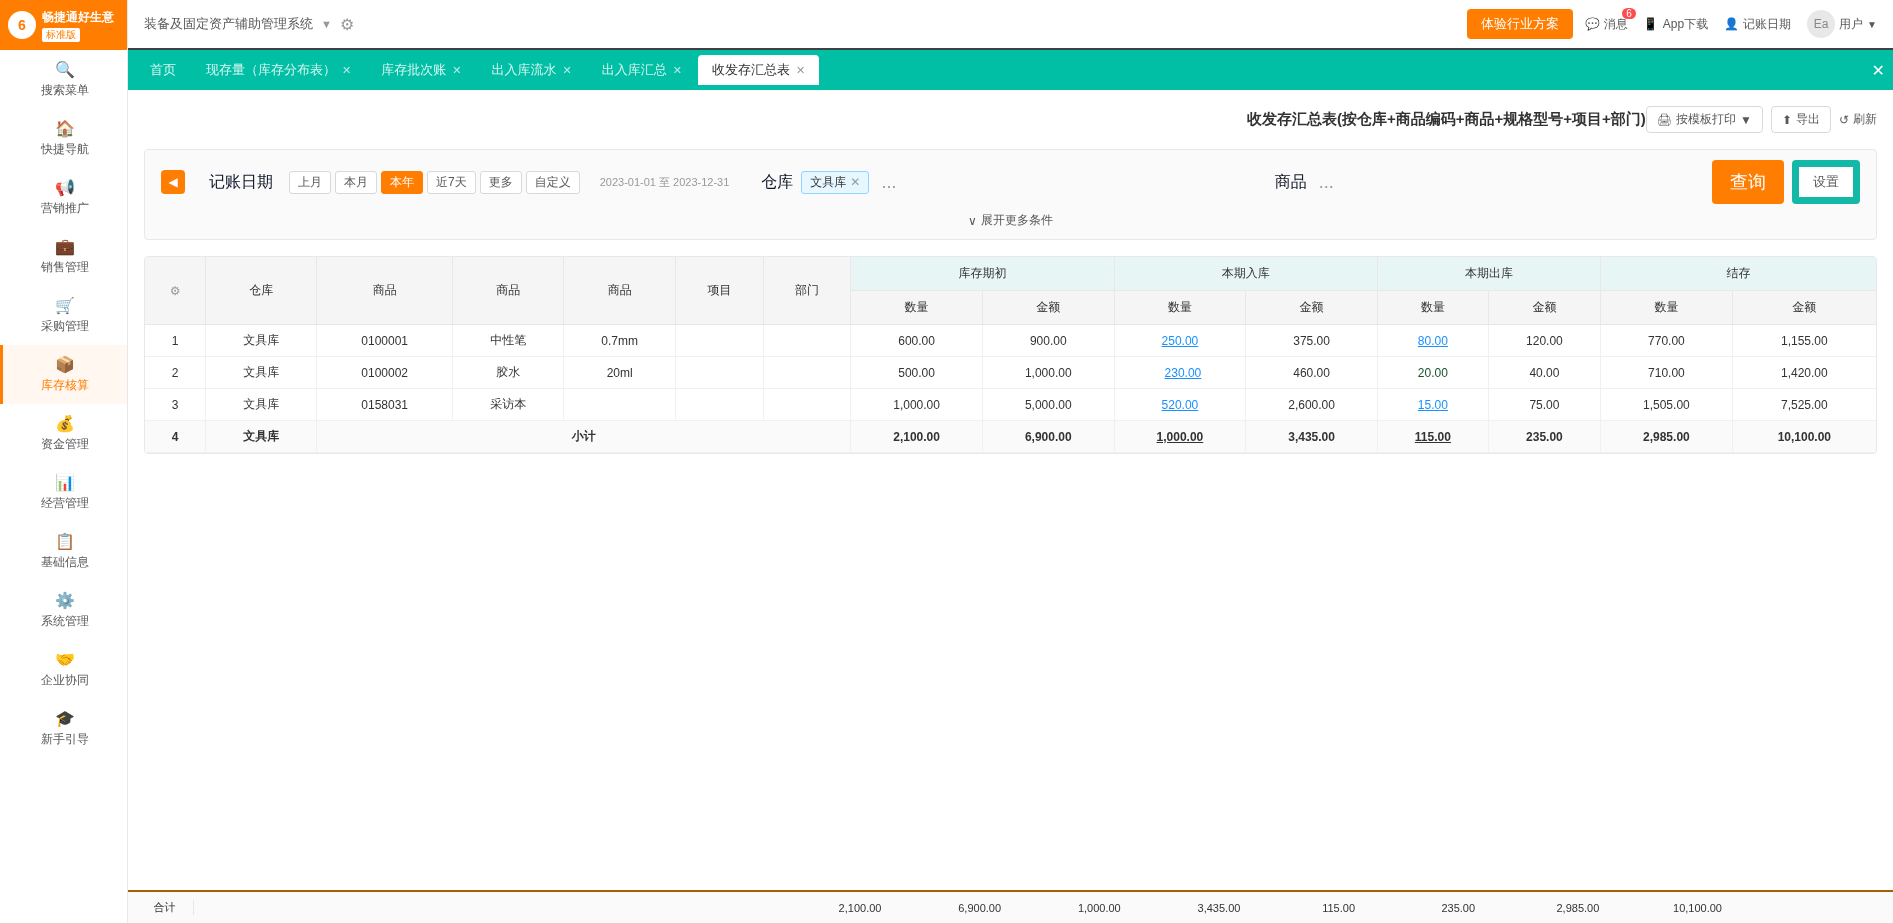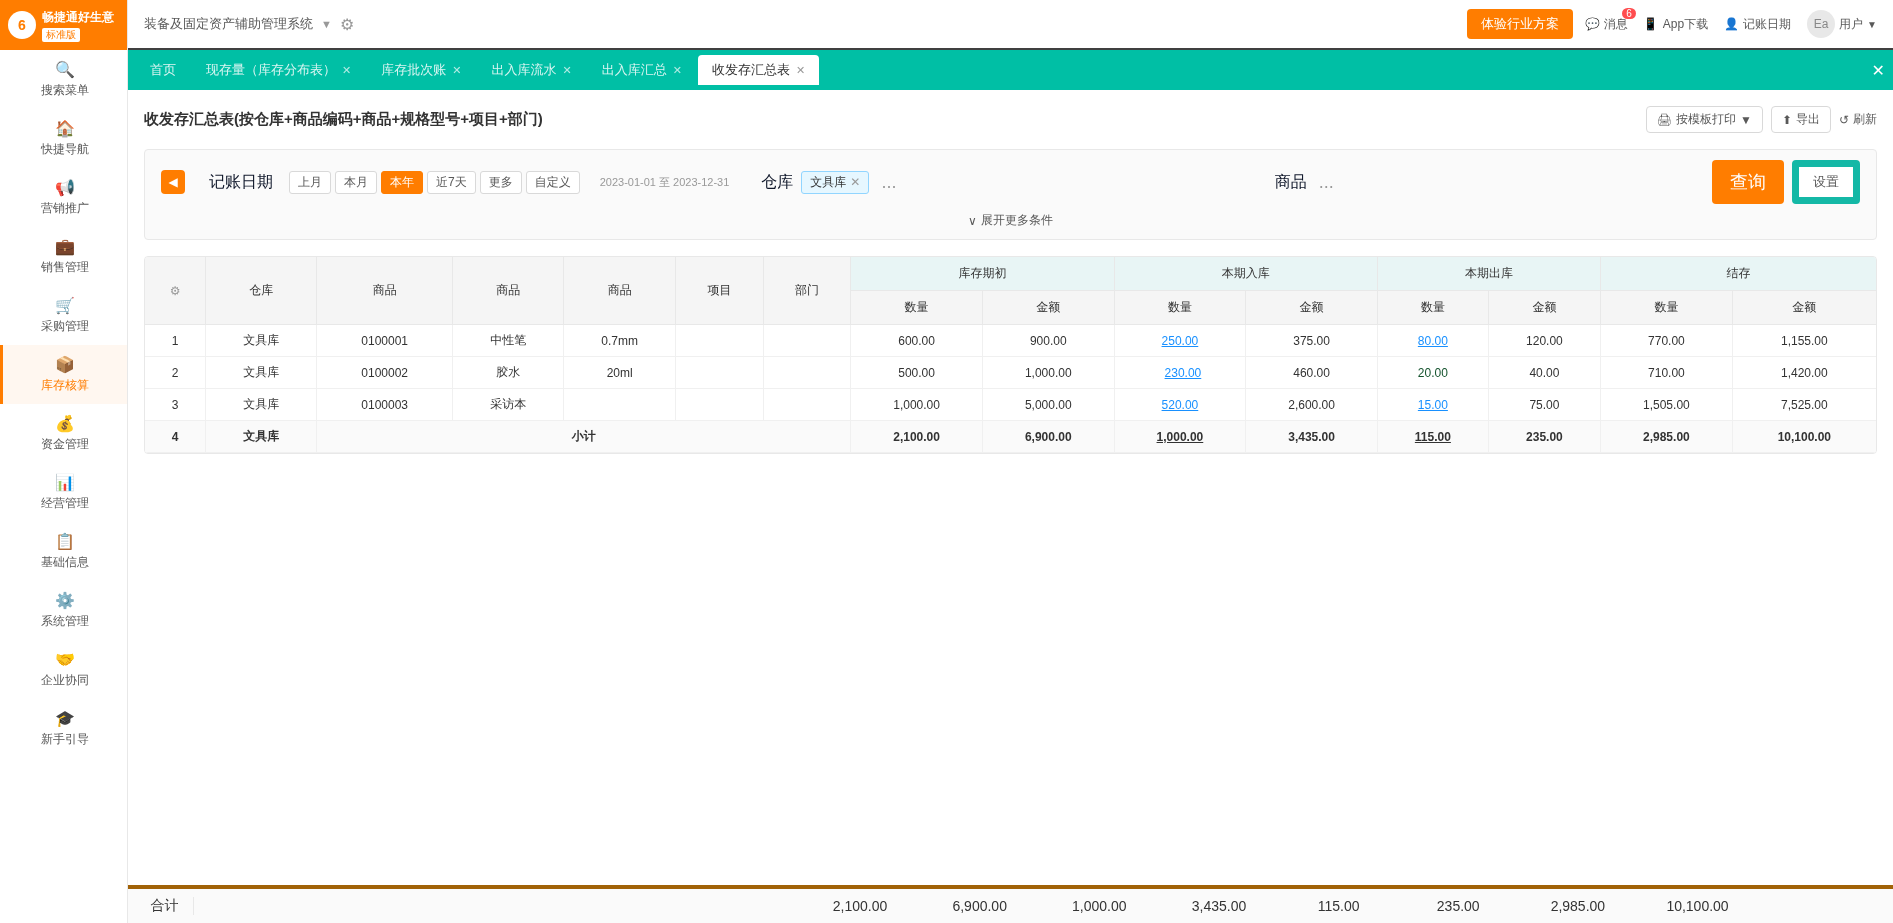--- a/index.html
+++ b/index.html
@@ -30,21 +30,21 @@
     .tab { display: flex; align-items: center; gap: 4px; padding: 6px 14px; border-radius: 4px 4px 0 0; cursor: pointer; font-size: 13px; color: rgba(255,255,255,0.85); background: transparent; white-space: nowrap; }
     .tab.active { background: #fff; color: #333; }
     .tab-close { font-size: 11px; color: rgba(255,255,255,0.7); cursor: pointer; margin-left: 2px; }
     .tab.active .tab-close { color: #999; }
     .tab-bar-close { margin-left: auto; color: #fff; cursor: pointer; font-size: 16px; }
 
     
     .content { flex: 1; background: #fff; overflow-y: auto; padding: 16px; }
 
     
-    .page-title { font-size: 15px; font-weight: bold; color: #333; margin-bottom: 16px; display: flex; align-items: center; justify-content: space-between; }
+    .page-title { font-size: 15px; font-weight: bold; color: #333; margin-bottom: 16px; display: flex; align-items: center; justify-content: flex-end; }
     .page-actions { display: flex; gap: 8px; }
     .btn-action { display: flex; align-items: center; gap: 4px; border: 1px solid #d9d9d9; background: #fff; border-radius: 4px; padding: 4px 10px; cursor: pointer; font-size: 12px; color: #595959; }
     .btn-refresh { display: flex; align-items: center; gap: 4px; border: none; background: transparent; cursor: pointer; font-size: 12px; color: #595959; }
 
     
     .filter-area { background: #fafafa; border: 1px solid #e8e8e8; border-radius: 4px; padding: 10px 16px; margin-bottom: 16px; }
     .filter-row { display: flex; align-items: center; gap: 16px; flex-wrap: wrap; }
     .filter-collapse { width: 24px; height: 24px; background: #ff7d00; color: #fff; border-radius: 4px; display: flex; align-items: center; justify-content: center; cursor: pointer; font-size: 12px; margin-right: 8px; flex-shrink: 0; }
     .filter-label { color: #0f172a; font-size: 16px; white-space: nowrap; }
     .filter-date-btns { display: flex; gap: 4px; }
@@ -66,21 +66,21 @@
     thead tr { background: #f5f5f5; }
     th { padding: 8px 10px; text-align: center; border-bottom: 1px solid #e8e8e8; border-right: 1px solid #e8e8e8; font-weight: 500; color: #333; white-space: nowrap; font-size: 12px; }
     th:last-child { border-right: none; }
     td { padding: 7px 10px; text-align: center; border-bottom: 1px solid #f0f0f0; border-right: 1px solid #f0f0f0; font-size: 12px; color: #333; white-space: nowrap; }
     td:last-child { border-right: none; }
     tbody tr.subtotal { background: #fafafa; font-weight: bold; }
     .header-group { background: #e8f5f5; }
     .settings-icon { color: #999; cursor: pointer; }
 
     
-    .total-bar { background: #fafafa; border-top: 4px solid #a16207; padding: 8px 16px; display: flex; align-items: center; font-size: 14px; font-weight: 500; }
+    .total-bar { background: #fafafa; border-top: 2px solid #a16207; padding: 8px 16px; display: flex; align-items: center; font-size: 11px; font-weight: 500; }
   </style>
 </head>
 <body>
 
 <div class="sidebar">
   <div class="sidebar-logo">
     <div class="sidebar-logo-icon">6</div>
     <div>
       <div style="color:#fff;font-size:12px;font-weight:bold;">畅捷通好生意</div>
       <div style="display:inline-block;background:#fff;color:#ff7d00;font-size:10px;border-radius:2px;padding:0 4px;margin-top:2px;">标准版</div>
@@ -310,21 +310,21 @@
         <td style="color:#1890ff;text-decoration:underline;cursor:pointer;padding-left:16px;">230.00</td>
         <td>460.00</td>
         <td style="color:#14532d;cursor:pointer;">20.00</td>
         <td>40.00</td>
         <td>710.00</td>
         <td>1,420.00</td>
       </tr>
             <tr>
         <td>3</td>
         <td>文具库</td>
-        <td>0100003</td>
+        <td>0158031</td>
         <td>采访本</td>
         <td></td>
         <td></td>
         <td></td>
         <td>1,000.00</td>
         <td>5,000.00</td>
         <td style="color:#1890ff;text-decoration:underline;cursor:pointer;">520.00</td>
         <td>2,600.00</td>
         <td style="color:#1890ff;text-decoration:underline;cursor:pointer;">15.00</td>
         <td>75.00</td>

